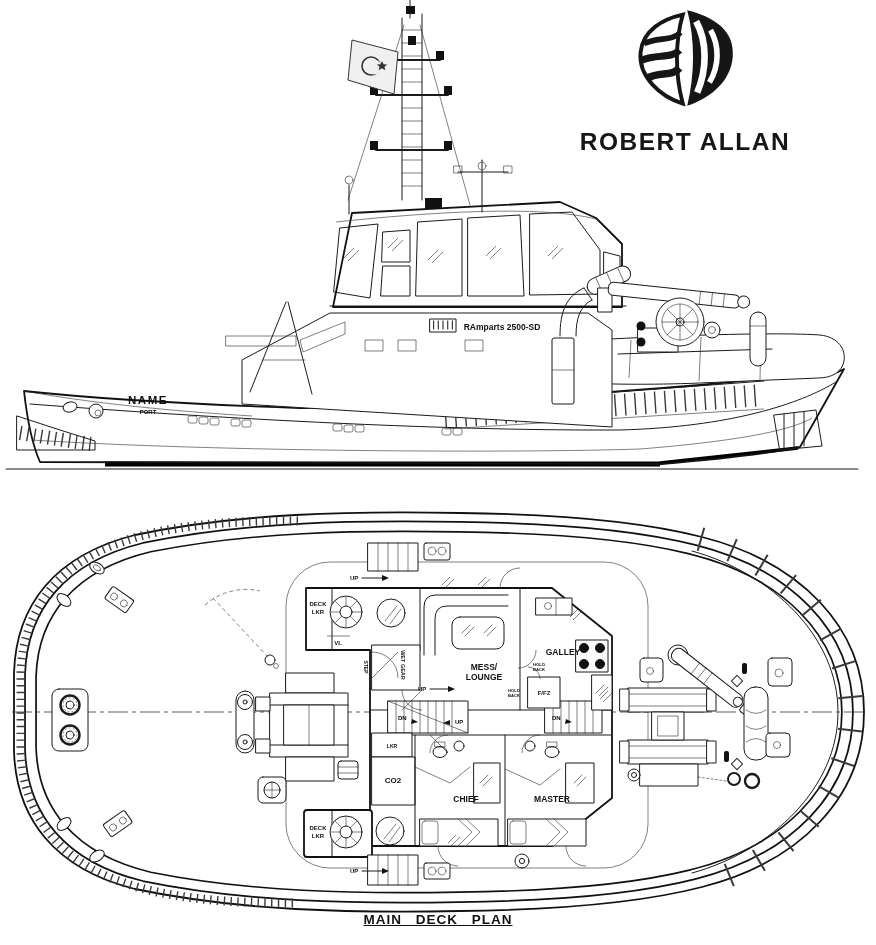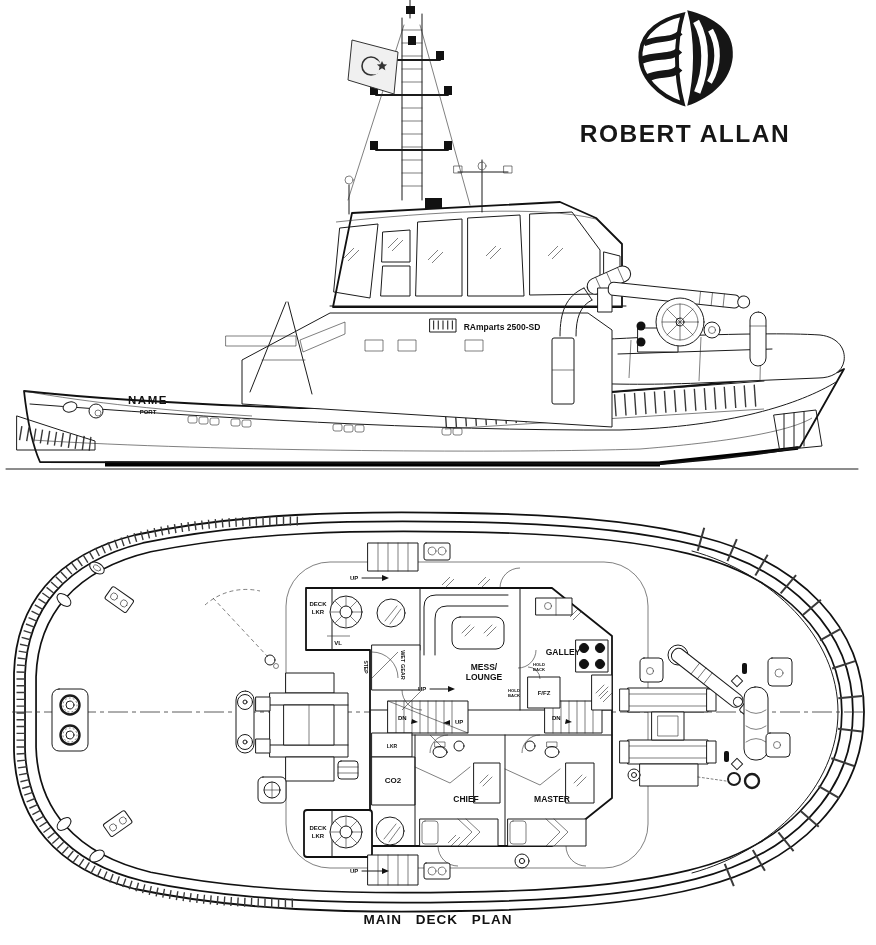--- a/index.html
+++ b/index.html
@@ -9,21 +9,21 @@
   .ln{fill:none;stroke:#1b1b1b;stroke-width:1;stroke-linejoin:round;stroke-linecap:round;}
   .lt{fill:none;stroke:#2a2a2a;stroke-width:.6;stroke-linejoin:round;}
   .ln2{fill:none;stroke:#111;stroke-width:1.8;stroke-linejoin:round;}
   .thk{fill:none;stroke:#000;stroke-width:5;}
   .fw{fill:#fff;stroke:#1b1b1b;stroke-width:1;stroke-linejoin:round;}
   .fw2{fill:#fff;stroke:#111;stroke-width:1.8;stroke-linejoin:round;}
   .hatch{fill:none;stroke:#3a3a3a;}
   .blk{fill:#111;stroke:none;}
   .t-cap{position:absolute;width:100%;text-align:center;font-weight:bold;font-size:13.5px;letter-spacing:1px;word-spacing:9px;color:#111;}
   .logo-wrap{position:absolute;left:560px;top:8px;width:250px;text-align:center;}
-  .logo-wrap .wordmark{font-weight:bold;font-size:24.5px;letter-spacing:1.5px;color:#161616;margin-top:8px;white-space:nowrap;}
+  .logo-wrap .wordmark{font-weight:bold;font-size:24.5px;letter-spacing:1.5px;color:#161616;margin-top:16px;white-space:nowrap;}
   .tb{font-weight:bold;}
 </style>
 </head>
 <body>
 
 <div class="sheet">
 
   <svg style="top:0" width="876" height="502" viewBox="0 0 876 502">
     <defs>
       <g id="gl" class="lt">
@@ -488,14 +488,14 @@
       <text x="455" y="219" font-size="6">UP</text>
       <path class="blk" d="M450,215 l-7,3 7,2 Z"></path>
       <text x="552" y="215" font-size="6">DN</text>
       <path class="blk" d="M566,214 l6,3 -7,2 Z"></path>
       <text x="350" y="368" font-size="6">UP</text>
       <line class="ln" x1="362" y1="366" x2="382" y2="366"></line>
         <path class="blk" d="M382,363 l7,3 -7,3 Z"></path>
     </g>
   </svg>
 
-  <div class="t-cap" style="top:912px;">MAIN DECK PLAN</div>
+  <div class="t-cap" style="top:912px;text-decoration:underline;">MAIN DECK PLAN</div>
 </div>
 
 </body></html>

